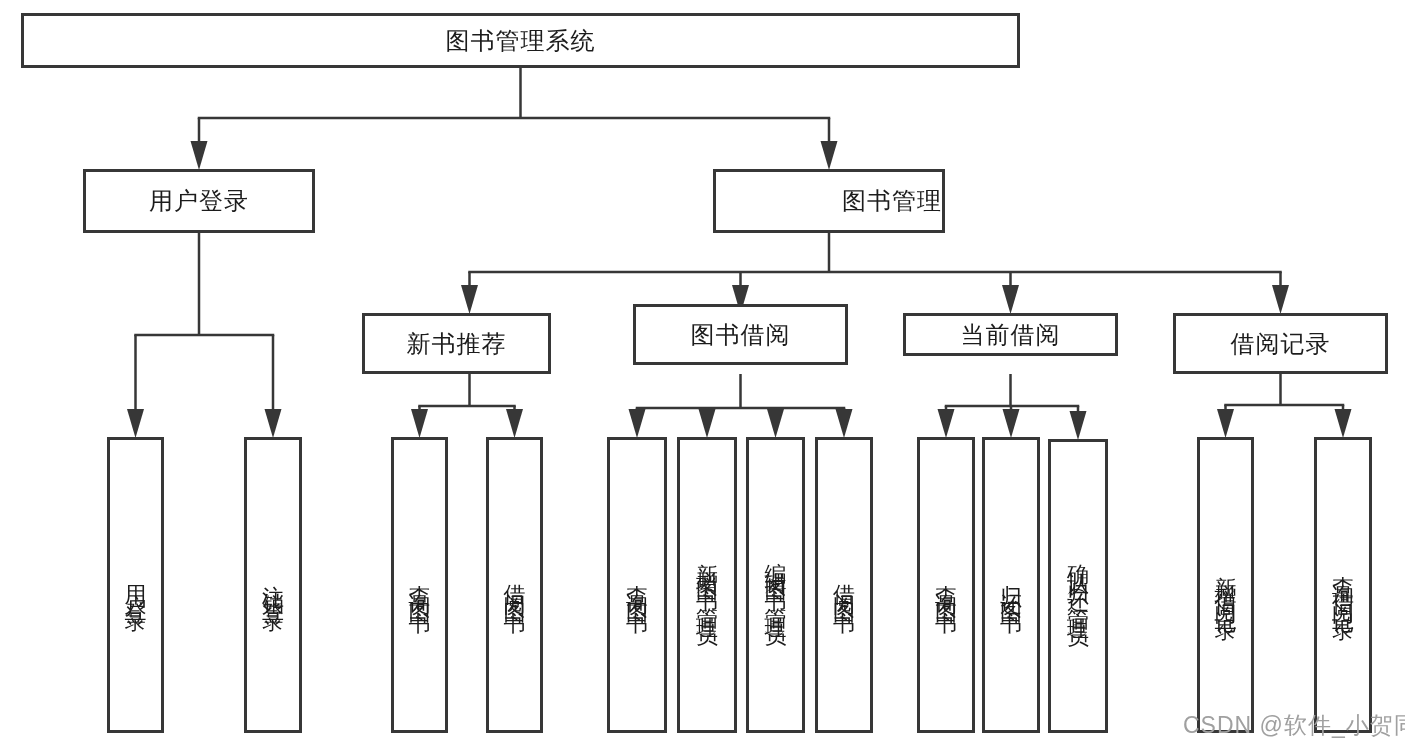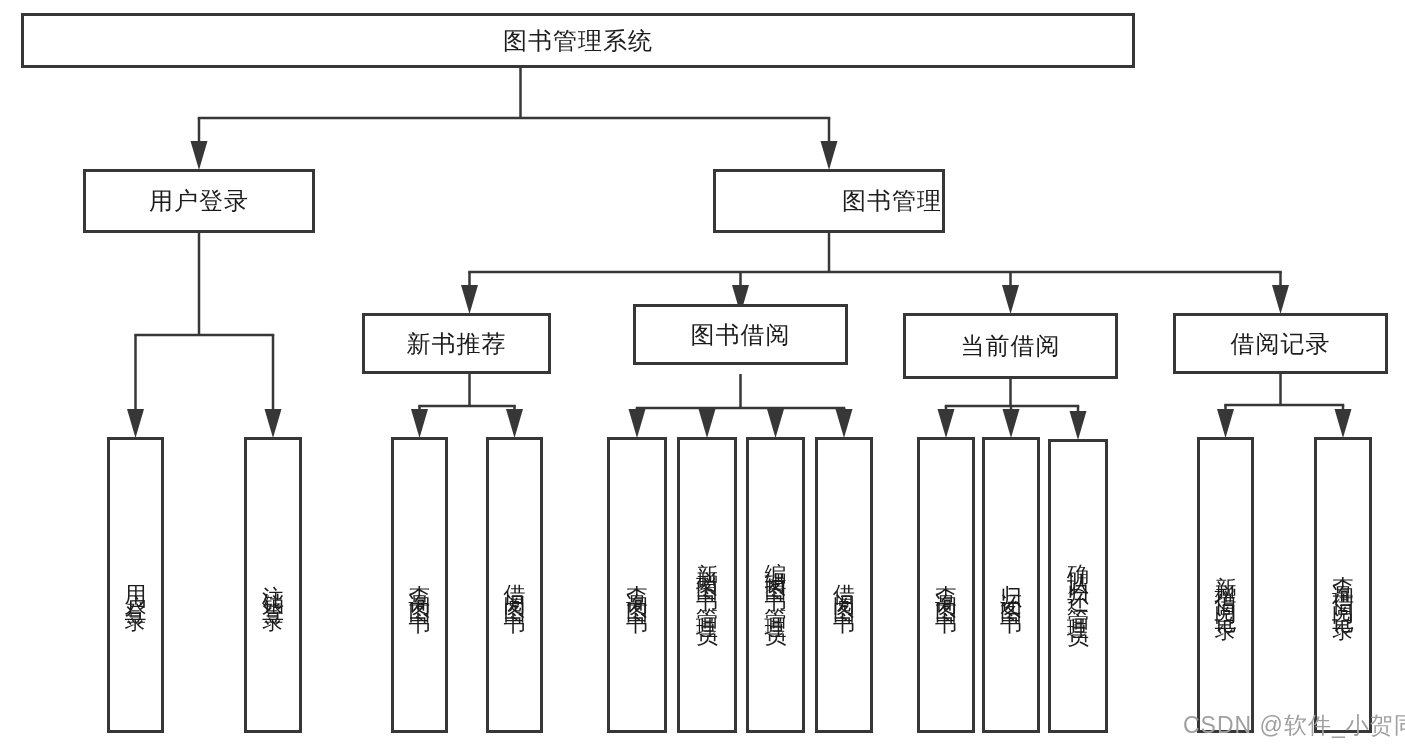--- a/index.html
+++ b/index.html
@@ -108,36 +108,36 @@
       <line x1="1078" y1="406" x2="1078" y2="429" stroke="#373737" stroke-width="2.5"></line>
       <polygon points="1069.5,411 1086.5,411 1078,440" fill="#373737"></polygon>
       <line x1="1280.5" y1="374" x2="1280.5" y2="405" stroke="#373737" stroke-width="2.5"></line>
       <line x1="1224.25" y1="405" x2="1344.25" y2="405" stroke="#373737" stroke-width="2.5"></line>
       <line x1="1225.5" y1="405" x2="1225.5" y2="427" stroke="#373737" stroke-width="2.5"></line>
       <polygon points="1217,409 1234,409 1225.5,438" fill="#373737"></polygon>
       <line x1="1343" y1="405" x2="1343" y2="427" stroke="#373737" stroke-width="2.5"></line>
       <polygon points="1334.5,409 1351.5,409 1343,438" fill="#373737"></polygon>
     </svg>
   <div id="nodes">
-      <div class="node h" style="left: 21px; top: 13px; width: 1114px; height: 55px;">
+      <div class="node h" style="left: 21px; top: 13px; width: 999px; height: 55px;">
         <span class="label">图书管理系统</span>
       </div>
       <div class="node h" style="left: 83px; top: 169px; width: 232px; height: 64px;">
         <span class="label">用户登录</span>
       </div>
       <div class="node h" style="left: 713px; top: 169px; width: 232px; height: 64px; justify-content: flex-end;">
         <span class="label">图书管理</span>
       </div>
       <div class="node h" style="left: 362px; top: 313px; width: 189px; height: 61px;">
         <span class="label">新书推荐</span>
       </div>
       <div class="node h" style="left: 633px; top: 304px; width: 215px; height: 61px;">
         <span class="label">图书借阅</span>
       </div>
-      <div class="node h" style="left: 903px; top: 313px; width: 215px; height: 66px;">
+      <div class="node h" style="left: 903px; top: 313px; width: 215px; height: 43px;">
         <span class="label">当前借阅</span>
       </div>
       <div class="node h" style="left: 1173px; top: 313px; width: 215px; height: 61px;">
         <span class="label">借阅记录</span>
       </div>
       <div class="node v" style="left: 107px; top: 437px; width: 57px; height: 296px;">
         <span class="label">用户登录</span>
       </div>
       <div class="node v" style="left: 244px; top: 437px; width: 58px; height: 296px;">
         <span class="label">注销登录</span>

